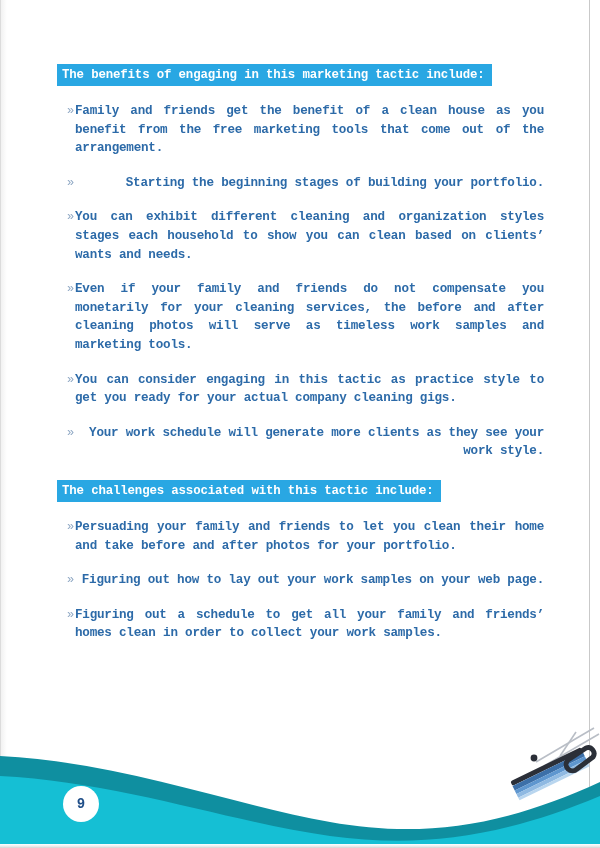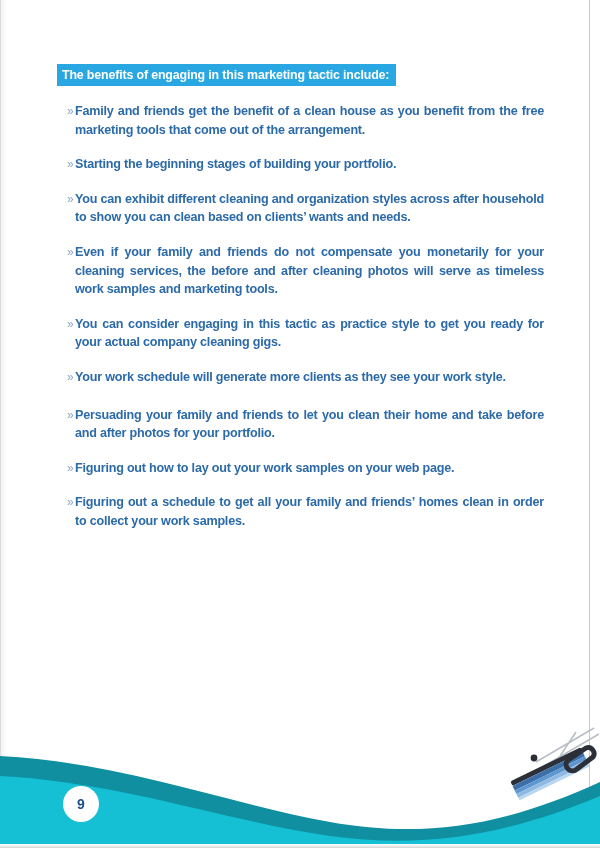--- a/index.html
+++ b/index.html
@@ -13,20 +13,21 @@
     overflow: hidden;
     font-family: "Liberation Sans", sans-serif;
   }
 
   .page {
     position: relative;
     width: 600px;
     height: 848px;
     background: #ffffff;
     overflow: hidden;
+    font-family: Liberation Mono, monospace;
   }
 
   
   .edge-left {
     position: absolute;
     left: 0; top: 0;
     width: 7px; height: 848px;
     background: linear-gradient(to right, #f2f2f2 0%, #ffffff 100%);
     border-left: 1px solid #dcdcdc;
     box-sizing: border-box;
@@ -91,21 +92,21 @@
   .bullet-text {
     flex: 1 1 auto;
     color: #2c6aa8;
     font-size: 12.6px;
     line-height: 18.6px;
     font-weight: bold;
     letter-spacing: -0.22px;
     text-align: justify;
     text-justify: inter-word;
   }
-  .bullet-text.no-justify { text-align: left; }
+  .bullet-text.no-justify { text-align: right; }
 
   
   .footer {
     position: absolute;
     left: 0;
     bottom: 0;
     width: 600px;
     height: 130px;
   }
   .footer svg { display: block; }
@@ -153,38 +154,39 @@
         <li class="bullet">
           <span class="bullet-marker">»</span>
           <span class="bullet-text">Family and friends get the benefit of a clean house as you benefit from the free marketing tools that come out of the arrangement.</span>
         </li>
         <li class="bullet">
           <span class="bullet-marker">»</span>
           <span class="bullet-text no-justify">Starting the beginning stages of building your portfolio.</span>
         </li>
         <li class="bullet">
           <span class="bullet-marker">»</span>
-          <span class="bullet-text">You can exhibit different cleaning and organization styles across after household to show you can clean based on clients’ wants and needs.</span>
+          <span class="bullet-text">You can exhibit different cleaning and organization styles stages each household to show you can clean based on clients’ wants and needs.</span>
         </li>
         <li class="bullet">
           <span class="bullet-marker">»</span>
           <span class="bullet-text">Even if your family and friends do not compensate you monetarily for your cleaning services, the before and after cleaning photos will serve as timeless work samples and marketing tools.</span>
         </li>
         <li class="bullet">
           <span class="bullet-marker">»</span>
           <span class="bullet-text">You can consider engaging in this tactic as practice style to get you ready for your actual company cleaning gigs.</span>
         </li>
         <li class="bullet">
           <span class="bullet-marker">»</span>
           <span class="bullet-text no-justify">Your work schedule will generate more clients as they see your work style.</span>
         </li>
       </ul>
     </div>
 
     <div class="section">
+      <div class="heading-bar">The challenges associated with this tactic include:</div>
       <ul class="bullets">
         <li class="bullet">
           <span class="bullet-marker">»</span>
           <span class="bullet-text">Persuading your family and friends to let you clean their home and take before and after photos for your portfolio.</span>
         </li>
         <li class="bullet">
           <span class="bullet-marker">»</span>
           <span class="bullet-text no-justify">Figuring out how to lay out your work samples on your web page.</span>
         </li>
         <li class="bullet">

